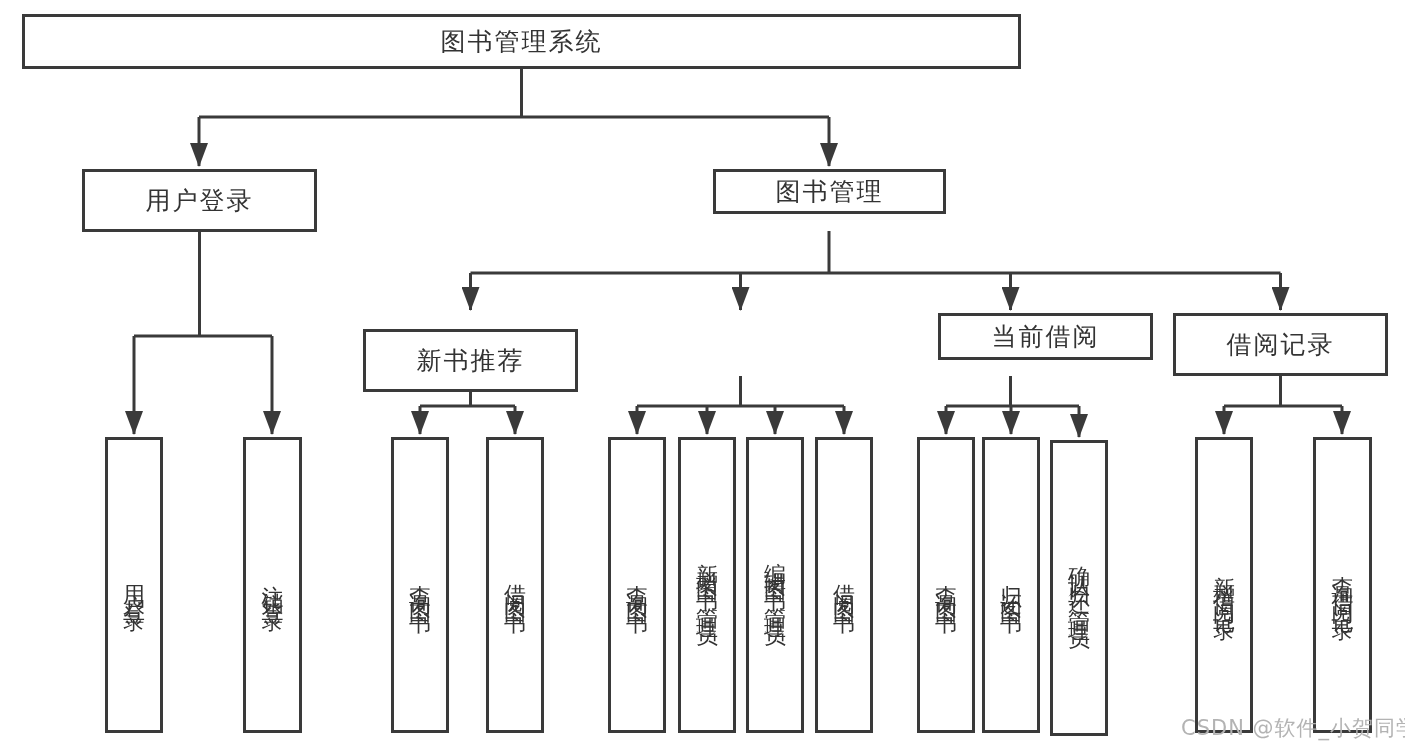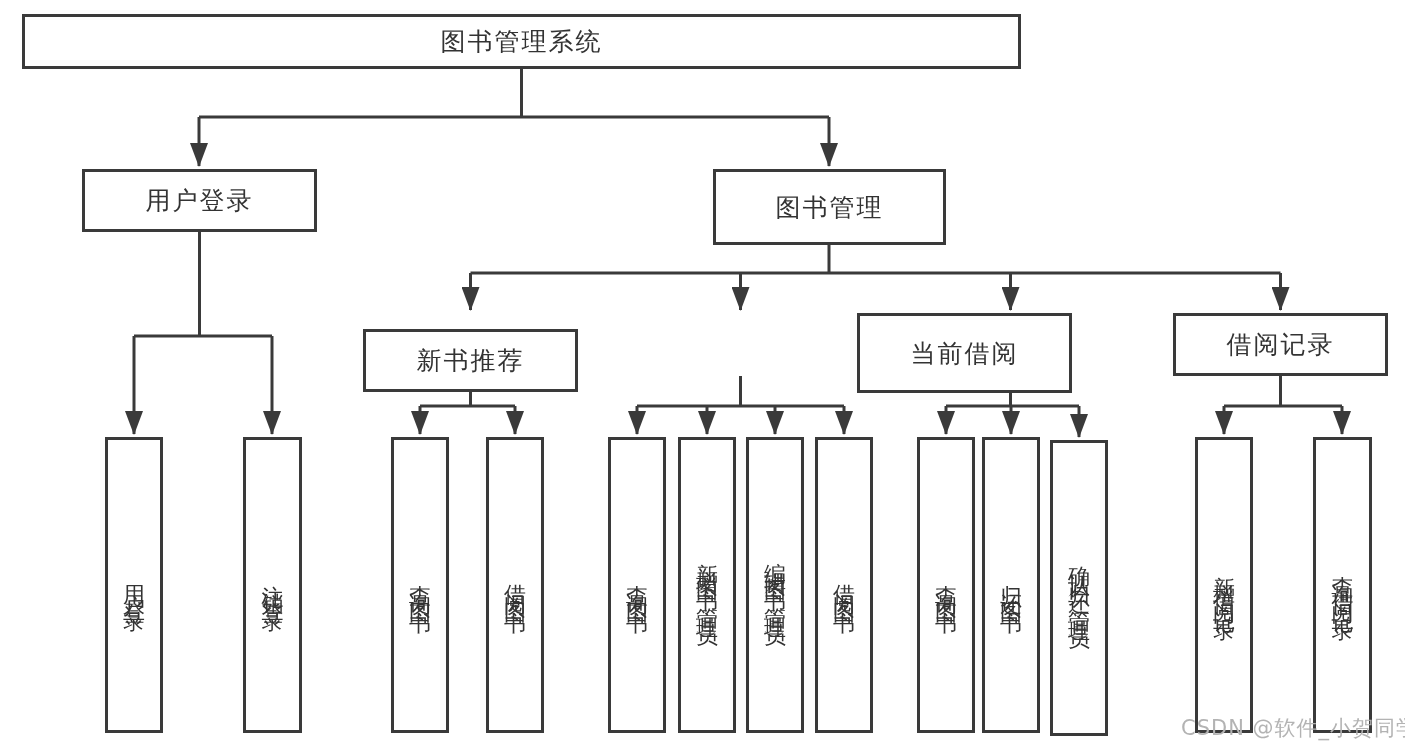--- a/index.html
+++ b/index.html
@@ -70,24 +70,24 @@
     <path d="M1011 406 V434" marker-end="url(#arw)"></path>
     <path d="M1079 406 V437" marker-end="url(#arw)"></path>
 
     <path d="M1224 406 V434" marker-end="url(#arw)"></path>
     <path d="M1342 406 V434" marker-end="url(#arw)"></path>
   </svg>
 
   <div class="node h-node" style="left:22px;top:14px;width:999px;height:55px">图书管理系统</div>
 
   <div class="node h-node" style="left:82px;top:169px;width:235px;height:63px">用户登录</div>
-  <div class="node h-node" style="left:713px;top:169px;width:233px;height:76px">图书管理</div>
+  <div class="node h-node" style="left:713px;top:169px;width:233px;height:45px">图书管理</div>
 
   <div class="node h-node" style="left:363px;top:329px;width:215px;height:63px">新书推荐</div>
-  <div class="node h-node" style="left:857px;top:313px;width:215px;height:80px">当前借阅</div>
+  <div class="node h-node" style="left:938px;top:313px;width:215px;height:47px">当前借阅</div>
   <div class="node h-node" style="left:1173px;top:313px;width:215px;height:63px">借阅记录</div>
 
   <div class="node v-node" style="left:105px;top:437px;width:58px;height:296px">
     <span class="v-label">用户登录</span>
   </div>
   <div class="node v-node" style="left:243px;top:437px;width:59px;height:296px">
     <span class="v-label">注销登录</span>
   </div>
 
   <div class="node v-node" style="left:391px;top:437px;width:58px;height:296px">

